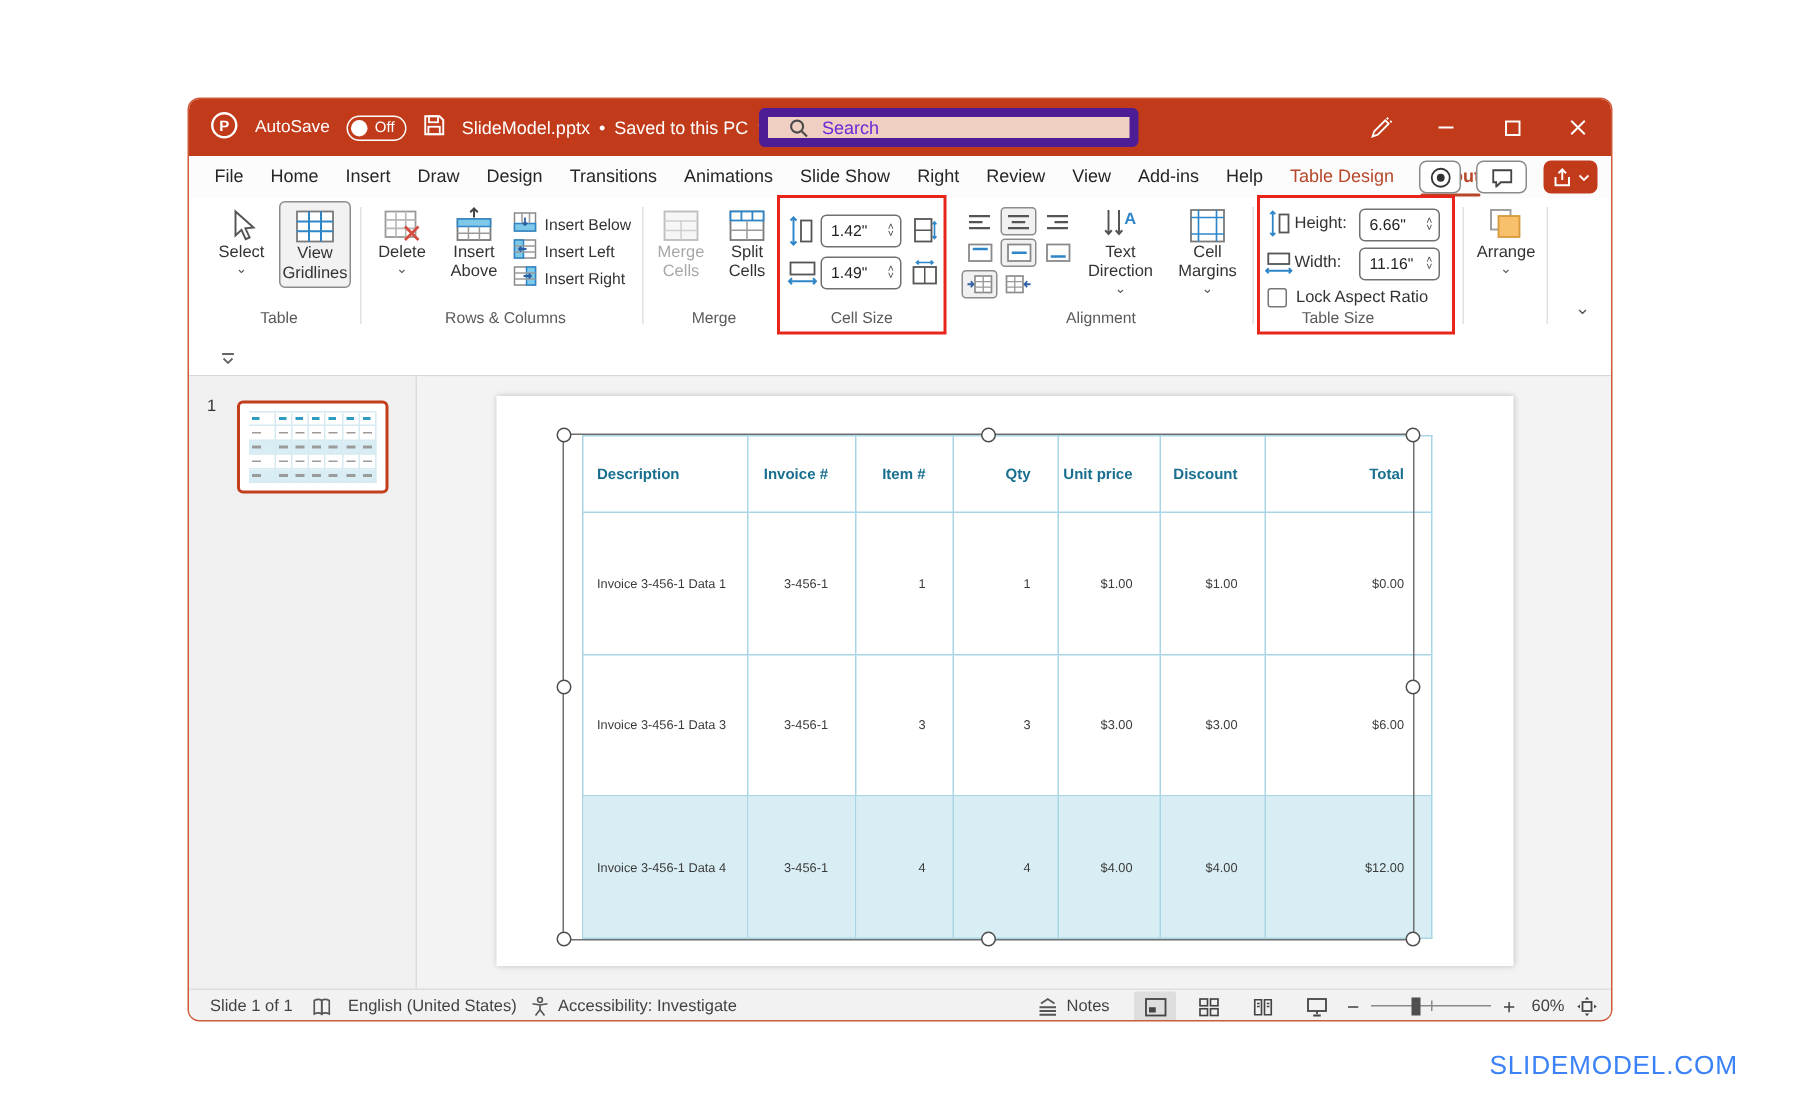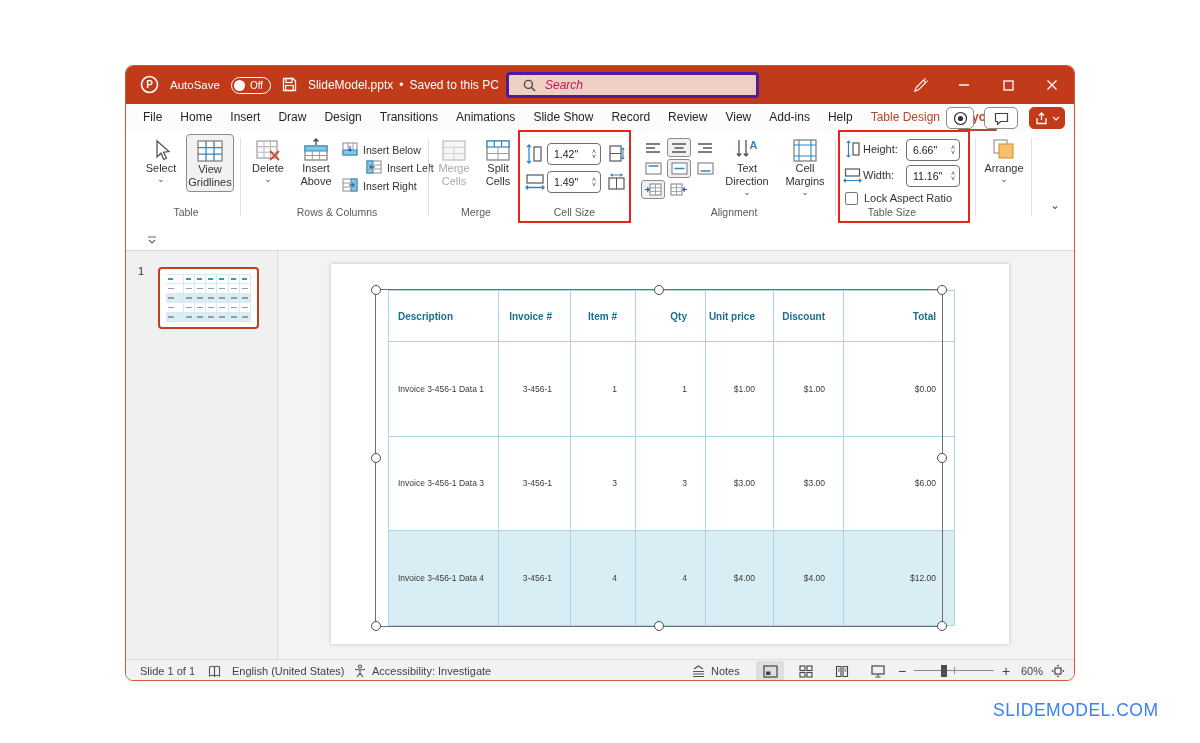--- a/index.html
+++ b/index.html
@@ -14,22 +14,22 @@
   
   #titlebar { position:absolute; left:0; top:0; width:100%; height:38px;
     background:#c13b1b; display:flex; align-items:center; color:#fff; }
   #titlebar .tb-left { display:flex; align-items:center; gap:11px; padding-left:14px; font-size:11.5px; }
   .toggle { width:40px; height:17px; border:1.5px solid #fff; border-radius:9px;
     display:flex; align-items:center; padding:0 5px 0 2px; gap:5px; }
   .toggle .knob { width:11px; height:11px; border-radius:50%; background:#fff; }
   .toggle .t-lbl { font-size:10px; color:#fff; }
   .filename { font-size:12px; display:flex; gap:6px; align-items:center; white-space:nowrap; }
   #searchbox { position:absolute; left:380px; top:6px; width:253px; height:26px;
-    background:#efcfc2; border:3px solid #4c1d95; border-radius:4px;
-    display:flex; align-items:center; gap:9px; padding-left:14px; color:#be185d; font-size:12px;font-style:italic; }
+    background:#efcfc2; border:6px solid #4c1d95; border-radius:4px;
+    display:flex; align-items:center; gap:9px; padding-left:14px; color:#6d28d9; font-size:12px; }
   #titlebar .tb-right { position:absolute; right:0; top:0; height:38px;
     display:flex; align-items:center; gap:0; }
   .winctl { width:44px; height:38px; display:flex; align-items:center; justify-content:center;
     color:#fff; font-size:13px; }
 
   
   #tabbar { position:absolute; left:0; top:38px; width:100%; height:28px; background:#fcfcfc; }
   #tabs { display:flex; padding-left:8px; height:28px; }
   .tab { padding:0 9px; line-height:27px; font-size:12px; color:#262626; position:relative; white-space:nowrap; }
   .tab.accent { color:#b7472a; }
@@ -183,21 +183,21 @@
   <div id="tabbar">
     <div id="tabs">
         <div class="tab">File</div>
         <div class="tab">Home</div>
         <div class="tab">Insert</div>
         <div class="tab">Draw</div>
         <div class="tab">Design</div>
         <div class="tab">Transitions</div>
         <div class="tab">Animations</div>
         <div class="tab">Slide Show</div>
-        <div class="tab">Record</div>
+        <div class="tab">Right</div>
         <div class="tab">Review</div>
         <div class="tab">View</div>
         <div class="tab">Add-ins</div>
         <div class="tab">Help</div>
         <div class="tab accent">Table Design</div>
         <div class="tab accent active">Layout</div>
       </div>
     <div class="tb-widget" style="left:820px; width:28px;">
       <svg width="15" height="15" viewBox="0 0 15 15">
           <circle cx="7.5" cy="7.5" r="6" fill="none" stroke="#333" stroke-width="1.2"></circle>
@@ -269,21 +269,21 @@
       <span>
         <svg width="16" height="14" viewBox="0 0 16 14">
             <rect x="1" y="1" width="14" height="12" fill="#fff" stroke="#8a8a8a" stroke-width="1"></rect>
             <rect x="1" y="8" width="14" height="5" fill="#7ec8e8" stroke="#2e86c8" stroke-width="1"></rect>
             <path d="M6 1 v7 M11 1 v7" stroke="#9a9a9a" stroke-width="1"></path>
             <path d="M8 4 v5 M6.5 7.5 L8 9 L9.5 7.5" fill="none" stroke="#2e5fa3" stroke-width="1.2"></path>
           </svg>
       </span>
       <span>Insert Below</span>
     </div>
-    <div class="sbtn" style="left:216px; top:27px;margin-left:24px;">
+    <div class="sbtn" style="left:216px; top:27px;">
       <span>
         <svg width="16" height="14" viewBox="0 0 16 14">
             <rect x="1" y="1" width="14" height="12" fill="#fff" stroke="#8a8a8a" stroke-width="1"></rect>
             <rect x="1" y="1" width="6" height="12" fill="#7ec8e8" stroke="#2e86c8" stroke-width="1"></rect>
             <path d="M1 5 h14 M1 9 h14" stroke="#9a9a9a" stroke-width="1"></path>
             <path d="M9 7 h-5 M5.5 5.5 L4 7 L5.5 8.5" fill="none" stroke="#2e5fa3" stroke-width="1.2"></path>
           </svg>
       </span>
       <span>Insert Left</span>
     </div>

